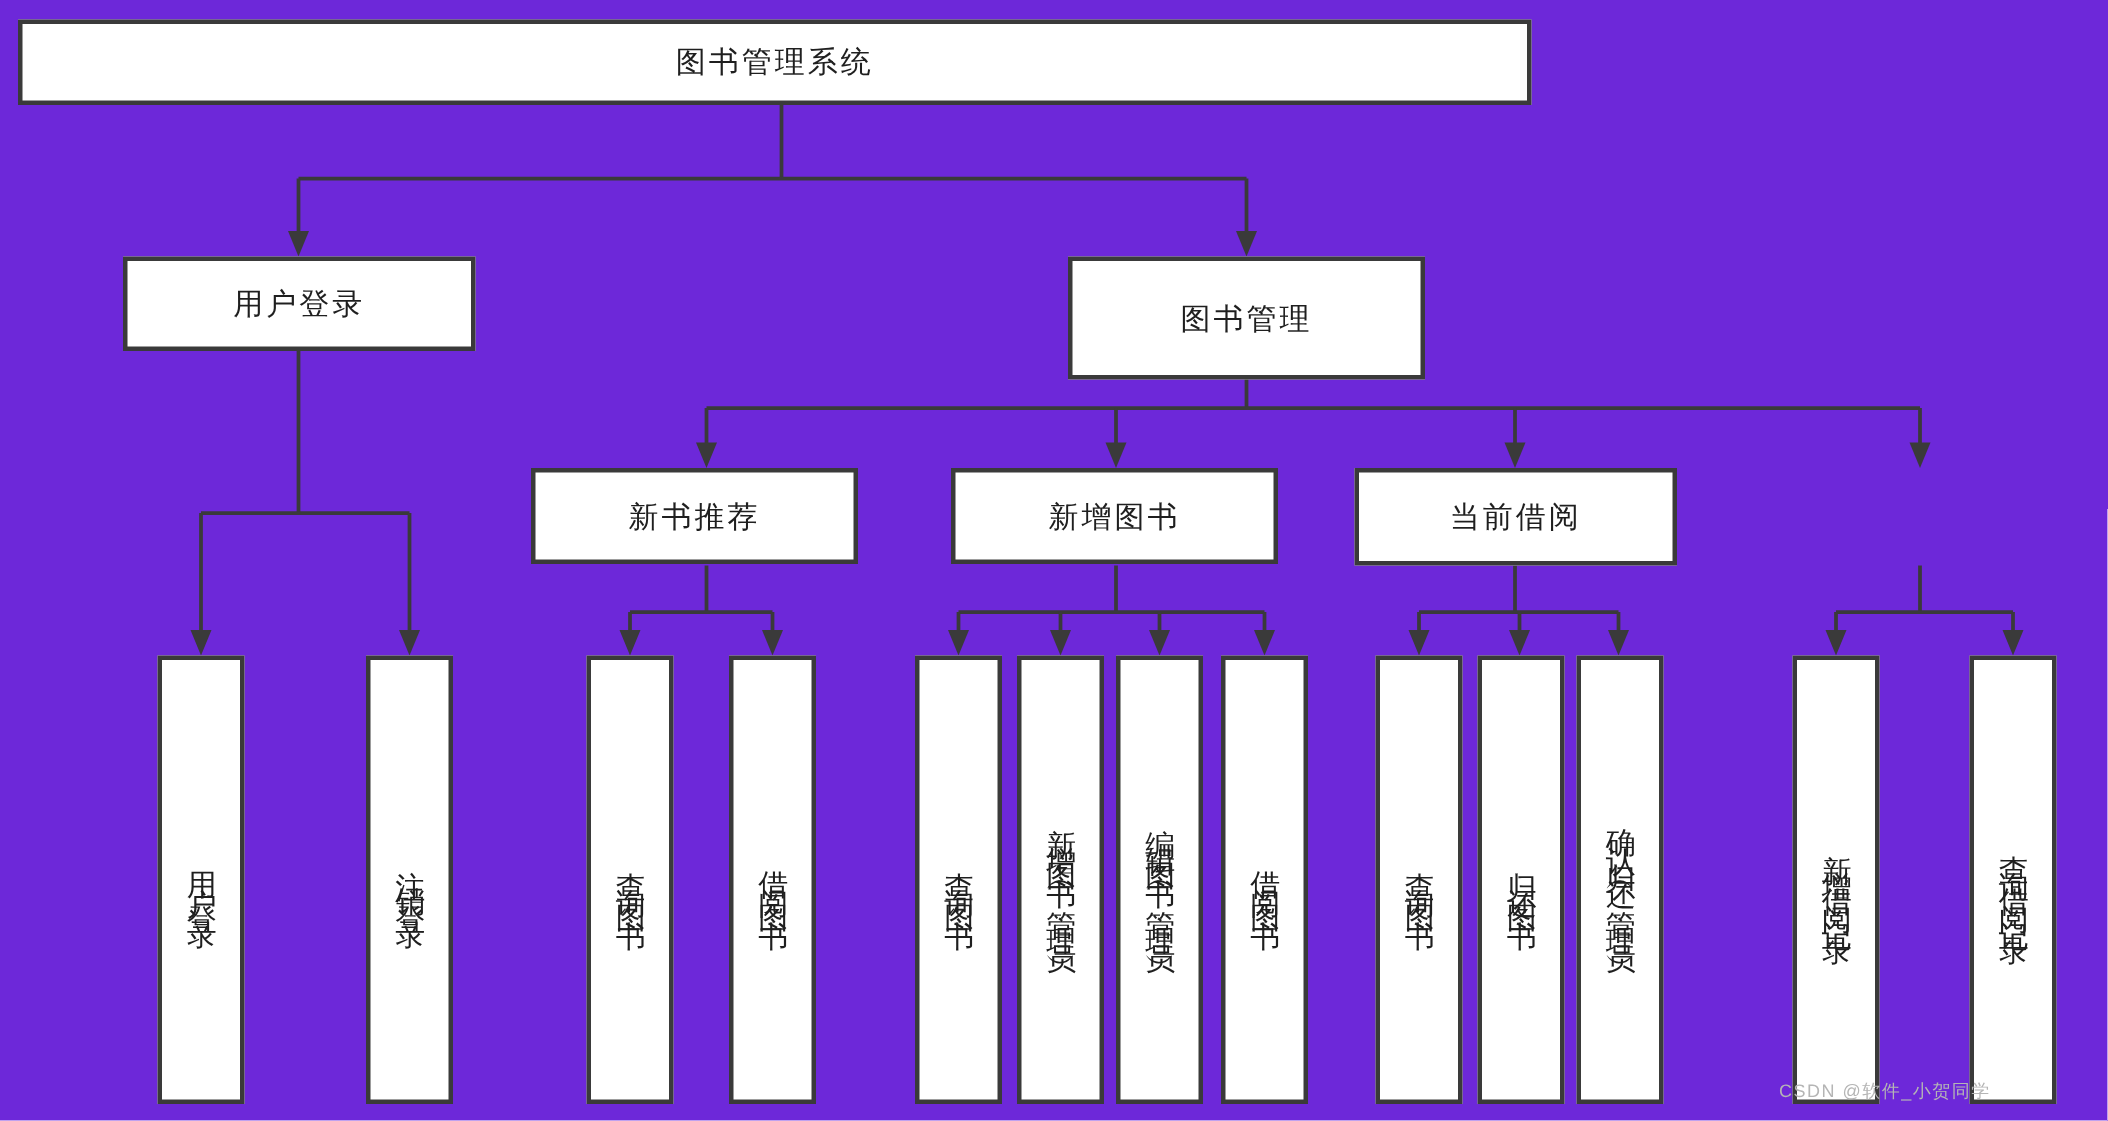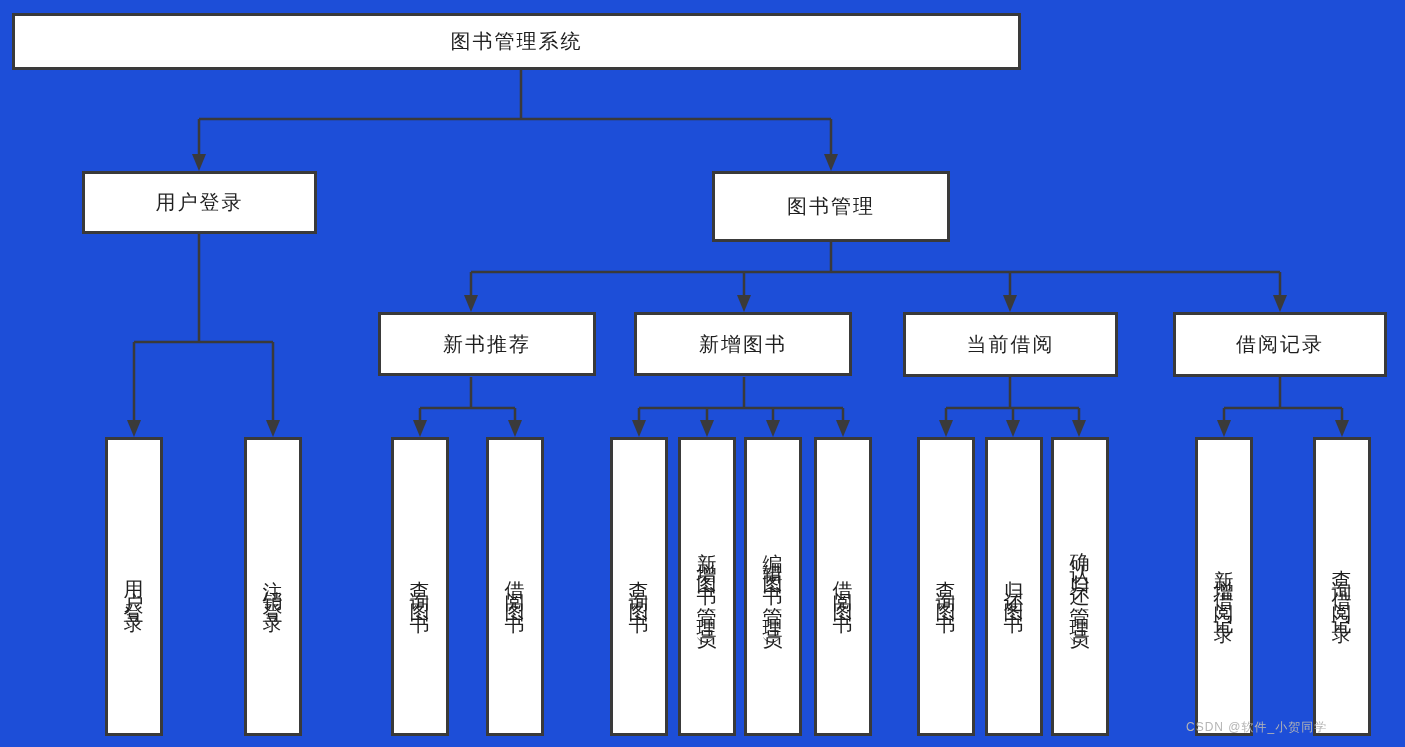--- a/index.html
+++ b/index.html
@@ -1,20 +1,20 @@
 <!DOCTYPE html>
 <html><head>
 <meta charset="utf-8">
 <style>
   html, body { margin: 0; padding: 0; background: #ffffff; }
   .canvas {
     position: relative;
     width: 1405px;
     height: 747px;
-    background: #1d4ed8;
+    background: #6d28d9;
     font-family: "Liberation Sans", "DejaVu Sans", sans-serif;
     color: #1f1f1f;
     overflow: hidden;
   }
   .connector-layer {
     position: absolute;
     left: 0; top: 0;
     width: 1405px; height: 747px;
   }
   .node {
@@ -24,22 +24,22 @@
     border: 3px solid #3a3a3a;
     display: flex;
     align-items: center;
     justify-content: center;
     font-size: 20px;
     letter-spacing: 2px;
     white-space: nowrap;
   }
   .node-root   { left: 12px;   top: 13px;  width: 1009px; height: 57px; }
   .node-l1-a   { left: 82px;   top: 171px; width: 235px;  height: 63px; }
-  .node-l1-b   { left: 712px;  top: 171px; width: 238px;  height: 71px; }
-  .node-l2-a   { left: 378px;  top: 312px; width: 218px;  height: 64px; }
+  .node-l1-b   { left: 712px;  top: 171px; width: 238px;  height: 82px; }
+  .node-l2-a   { left: 354px;  top: 312px; width: 218px;  height: 64px; }
   .node-l2-b   { left: 634px;  top: 312px; width: 218px;  height: 64px; }
   .node-l2-c   { left: 903px;  top: 312px; width: 215px;  height: 65px; justify-content: center; }
   .node-l2-d   { left: 1173px; top: 312px; width: 214px;  height: 65px; }
   .leaf {
     position: absolute;
     top: 437px;
     width: 58px;
     height: 299px;
     box-sizing: border-box;
     background: #ffffff;
@@ -160,23 +160,20 @@
 
   <div class="node node-l2-a">
     <span>新书推荐</span>
   </div>
   <div class="node node-l2-b">
     <span>新增图书</span>
   </div>
   <div class="node node-l2-c">
     <span>当前借阅</span>
   </div>
-  <div class="node node-l2-d">
-    <span>借阅记录</span>
-  </div>
 
   <div class="leaf leaf-1">
     <span class="vtext">用户登录</span>
   </div>
   <div class="leaf leaf-2">
     <span class="vtext">注销登录</span>
   </div>
   <div class="leaf leaf-3">
     <span class="vtext">查询图书</span>
   </div>

